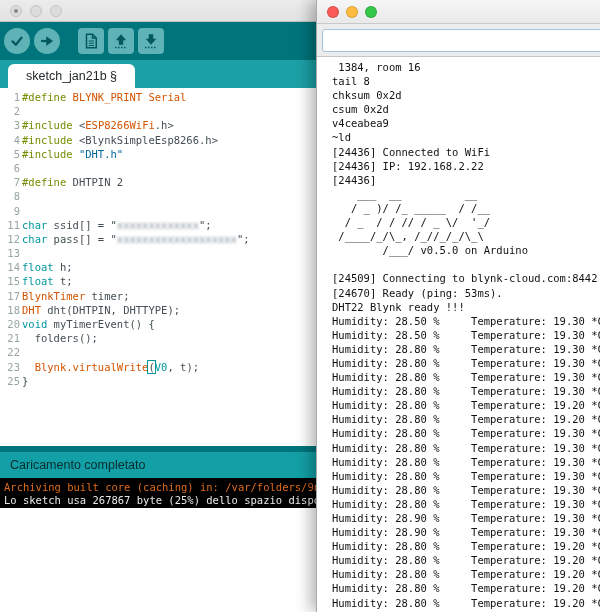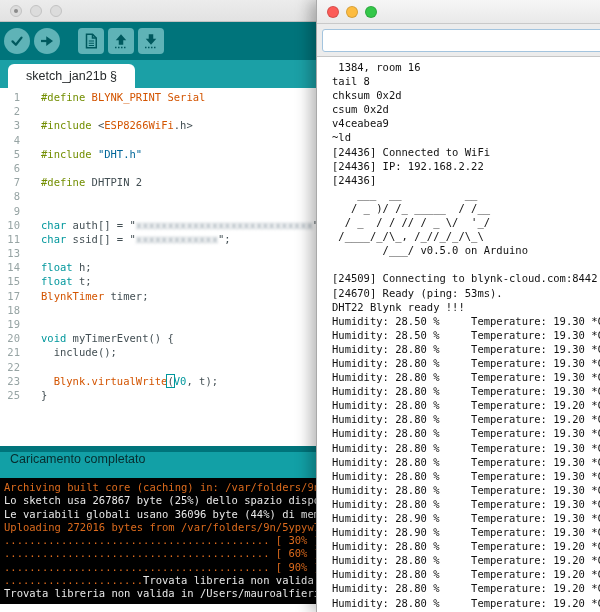--- a/index.html
+++ b/index.html
@@ -1,49 +1,49 @@
 <!DOCTYPE html>
 <html><head>
 <meta charset="utf-8">
 <style>
   * { margin:0; padding:0; box-sizing:border-box; }
   html,body { width:600px; height:612px; }
   body { font-family:"Liberation Sans", sans-serif; background:#fff; }
   .screen { position:relative; width:600px; height:612px; overflow:hidden; background:#fff; }
 
   
-  .ide-window { position:absolute; left:0; top:0; width:320px; height:604px; overflow:hidden; background:#f0abfc; }
+  .ide-window { position:absolute; left:0; top:0; width:320px; height:508px; overflow:hidden; background:#f0abfc; }
   .ide-titlebar { height:22px; background:linear-gradient(#ececec,#e2e2e2); border-bottom:1px solid #c2c2c2; display:flex; align-items:center; padding-left:10px; }
   .tl { width:12px; height:12px; border-radius:50%; margin-right:8px; background:#dcdcdc; border:1px solid #c3c3c3; position:relative; }
   .tl.dotted::after { content:""; position:absolute; left:3px; top:3px; width:4px; height:4px; border-radius:50%; background:#8a8a8a; }
 
   .ide-toolbar { height:38px; background:#00747B; display:flex; align-items:center; padding-left:4px; }
   .tb-btn { width:26px; height:26px; background:#5FB3B7; display:flex; align-items:center; justify-content:center; margin-right:4px; cursor:pointer; }
   .tb-btn.round { border-radius:50%; }
   .tb-btn.square { border-radius:4px; }
   .tb-btn.gap { margin-left:14px; }
   .tb-btn svg { display:block; }
 
   .ide-tabbar { height:28px; background:#1BA0A6; position:relative; }
   .ide-tab { position:absolute; left:8px; bottom:0; height:24px; background:#fff; border-radius:6px 6px 0 0; padding:0 18px; display:flex; align-items:center; font-size:12.5px; color:#25292b; }
 
   .ide-editor { height:358px; background:#fff; overflow:hidden; font-family:"DejaVu Sans Mono", monospace; font-size:10.5px; padding-top:2px; }
   .ed-row { display:flex; line-height:14.2px; height:14.2px; white-space:pre; }
   .gutter { width:20px; text-align:right; color:#97A4A4; flex:none; }
-  .code { margin-left:21px; color:#434F54; }
+  .code { margin-left:2px; color:#434F54; }
   .tok-pre { color:#728E00; }
   .tok-orange { color:#D35400; }
   .tok-cyan { color:#00979C; }
   .tok-str { color:#006699; }
   .tok-plain { color:#434F54; }
   .tok-blur { color:#7a8a96; filter:blur(1.6px); }
   .tok-boxed { color:#434F54; outline:1px solid #00979C; }
 
   .ide-divider { height:6px; background:#00747B; }
-  .ide-status { height:26px; background:#12A0A6; display:flex; padding-left:10px; font-size:12.5px; color:#072c2e; }
+  .ide-status { height:26px; background:#12A0A6; display:flex; align-items:center; padding-left:10px; font-size:12.5px; color:#072c2e; }
   .ide-console { height:134px; background:#000; overflow:hidden; font-family:"DejaVu Sans Mono", monospace; font-size:10.5px; padding:3px 0 0 4px; }
   .con-row { line-height:13.3px; height:13.3px; white-space:pre; overflow:hidden; }
   .con-orange { color:#DD6B1D; }
   .con-white { color:#e8e8e8; }
 
   
   .serial-window { position:absolute; left:316px; top:0; width:284px; height:612px; background:#fff; border-left:1px solid #a9a9a9; box-shadow:-6px 0 14px rgba(0,0,0,0.28); }
   .ser-titlebar { height:24px; background:linear-gradient(#f6f6f6,#e9e9e9); border-bottom:1px solid #c9c9c9; display:flex; align-items:center; padding-left:10px; }
   .tl2 { width:12px; height:12px; border-radius:50%; margin-right:7px; border:1px solid rgba(0,0,0,0.15); }
   .tl2.red { background:#FC5B57; }
@@ -112,36 +112,35 @@
     <div class="ide-tabbar">
       <div class="ide-tab">
         <span>sketch_jan21b §</span>
       </div>
     </div>
 
     <div class="ide-editor">
         <div class="ed-row"><span class="gutter">1</span><span class="code"><span class="tok-pre">#define </span><span class="tok-orange">BLYNK_PRINT Serial</span></span></div>
         <div class="ed-row"><span class="gutter">2</span><span class="code"></span></div>
         <div class="ed-row"><span class="gutter">3</span><span class="code"><span class="tok-pre">#include </span><span class="tok-plain">&lt;</span><span class="tok-orange">ESP8266WiFi</span><span class="tok-plain">.h&gt;</span></span></div>
-        <div class="ed-row"><span class="gutter">4</span></div>
+        <div class="ed-row"><span class="gutter">4</span><span class="code"><span class="tok-pre">#include </span><span class="tok-plain">&lt;BlynkSimpleEsp8266.h&gt;</span></span></div>
         <div class="ed-row"><span class="gutter">5</span><span class="code"><span class="tok-pre">#include </span><span class="tok-str">"DHT.h"</span></span></div>
         <div class="ed-row"><span class="gutter">6</span><span class="code"></span></div>
         <div class="ed-row"><span class="gutter">7</span><span class="code"><span class="tok-pre">#define </span><span class="tok-plain">DHTPIN 2</span></span></div>
         <div class="ed-row"><span class="gutter">8</span></div>
         <div class="ed-row"><span class="gutter">9</span><span class="code"></span></div>
-        <div class="ed-row"><span class="gutter">10</span><span class="code"><span class="tok-cyan">char </span><span class="tok-plain">auth[] = "</span><span class="tok-blur">xxxxxxxxxxxxxxxxxxxxxxxxxxxx</span><span class="tok-plain">";</span></span></div>
         <div class="ed-row"><span class="gutter">11</span><span class="code"><span class="tok-cyan">char </span><span class="tok-plain">ssid[] = "</span><span class="tok-blur">xxxxxxxxxxxxx</span><span class="tok-plain">";</span></span></div>
+        <div class="ed-row"><span class="gutter">12</span><span class="code"><span class="tok-cyan">char </span><span class="tok-plain">pass[] = "</span><span class="tok-blur">xxxxxxxxxxxxxxxxxxx</span><span class="tok-plain">";</span></span></div>
         <div class="ed-row"><span class="gutter">13</span><span class="code"></span></div>
         <div class="ed-row"><span class="gutter">14</span><span class="code"><span class="tok-cyan">float </span><span class="tok-plain">h;</span></span></div>
         <div class="ed-row"><span class="gutter">15</span><span class="code"><span class="tok-cyan">float </span><span class="tok-plain">t;</span></span></div>
         <div class="ed-row"><span class="gutter">17</span><span class="code"><span class="tok-orange">BlynkTimer</span><span class="tok-plain"> timer;</span></span></div>
-        <div class="ed-row"><span class="gutter">18</span></div>
-        <div class="ed-row"><span class="gutter">19</span><span class="code"></span></div>
+        <div class="ed-row"><span class="gutter">18</span><span class="code"><span class="tok-orange">DHT</span><span class="tok-plain"> dht(DHTPIN, DHTTYPE);</span></span></div>
         <div class="ed-row"><span class="gutter">20</span><span class="code"><span class="tok-cyan">void</span><span class="tok-plain"> myTimerEvent() {</span></span></div>
-        <div class="ed-row"><span class="gutter">21</span><span class="code"><span class="tok-plain">  include();</span></span></div>
+        <div class="ed-row"><span class="gutter">21</span><span class="code"><span class="tok-plain">  folders();</span></span></div>
         <div class="ed-row"><span class="gutter">22</span><span class="code"></span></div>
         <div class="ed-row"><span class="gutter">23</span><span class="code"><span class="tok-plain">  </span><span class="tok-orange">Blynk.virtualWrite</span><span class="tok-boxed">(</span><span class="tok-cyan">V0</span><span class="tok-plain">, t);</span></span></div>
         <div class="ed-row"><span class="gutter">25</span><span class="code"><span class="tok-plain">}</span></span></div>
       </div>
 
     <div class="ide-divider"></div>
 
     <div class="ide-status">
       <span>Caricamento completato</span>
     </div>

